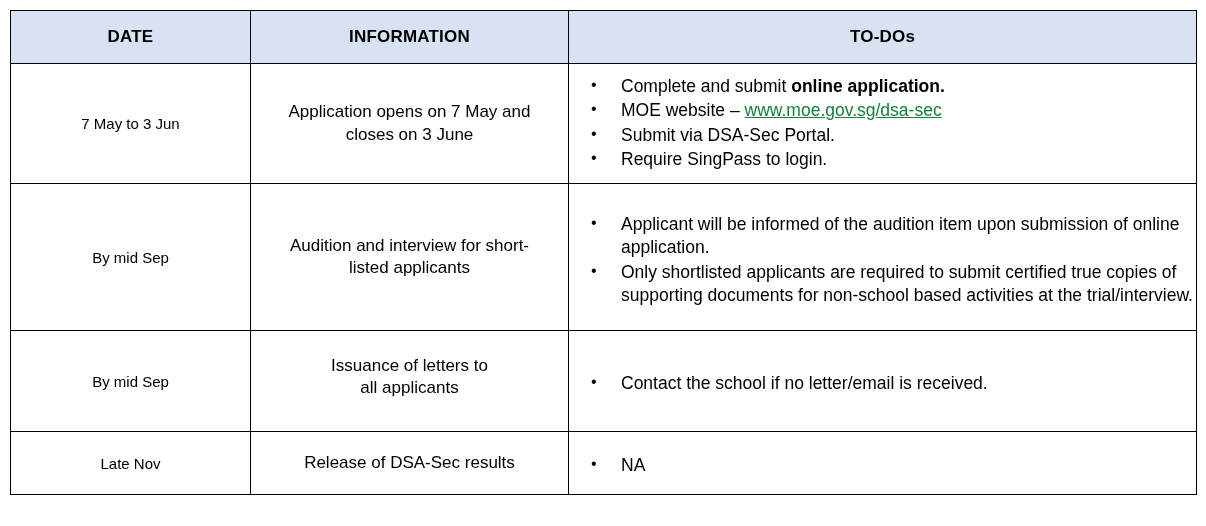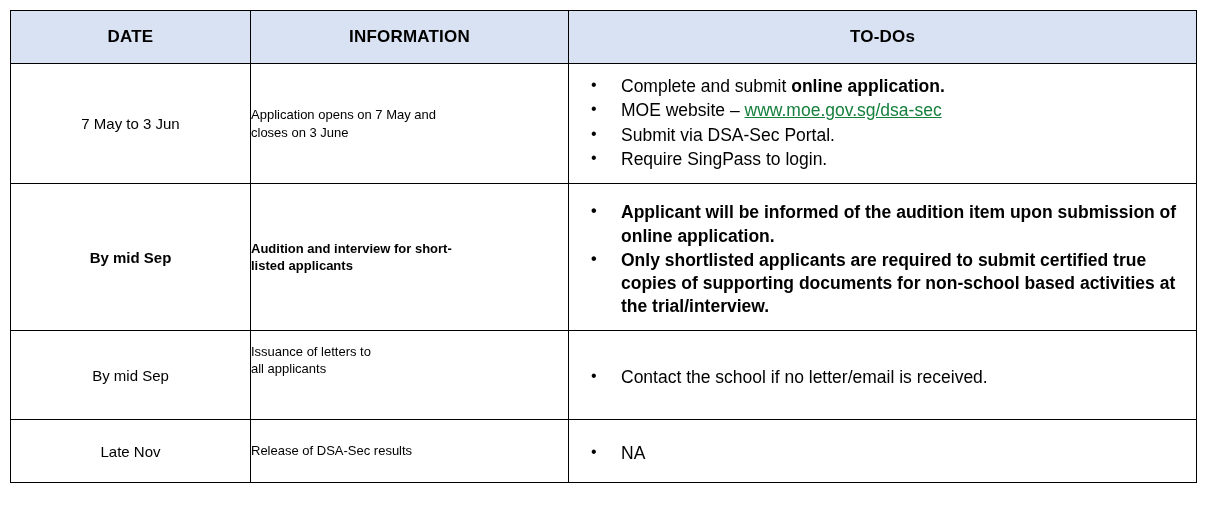--- a/index.html
+++ b/index.html
@@ -56,27 +56,28 @@
 
   
   td.date {
     text-align: center;
     font-size: 15px;
     vertical-align: middle;
   }
 
   
   td.info {
-    font-size: 13px;
+    text-align: center;
+    font-size: 17px;
     line-height: 1.32;
     padding: 0 14px;
   }
   td.info.align-top {
     vertical-align: top;
-    padding-top: 12px;
+    padding-top: 24px;
   }
   td.info .info-text { display: block; }
 
   
   td.todos {
     vertical-align: top;
     padding: 8px 8px 8px 0;
     margin-left: 12px;
   }
   td.todos.pad-sm { padding-top: 7px; }
@@ -102,21 +103,21 @@
     line-height: 1.33;
   }
   ul.todo-list li .seg-bold { font-weight: bold; }
   ul.todo-list li .seg-link {
     color: #15803d;
     text-decoration: underline;
   }
 
   
   tr.r1 td { height: 119px; }
-  tr.r2 td { height: 139px; font-weight: bold; }
+  tr.r2 td { height: 139px; }
   tr.r3 td { height: 76px; }
   tr.r4 td { height: 69px; }
   tr.r5 td { height: 55px; }
 </style>
 </head>
 <body>
 
 <div class="sheet">
   <table class="schedule">
     <colgroup>

